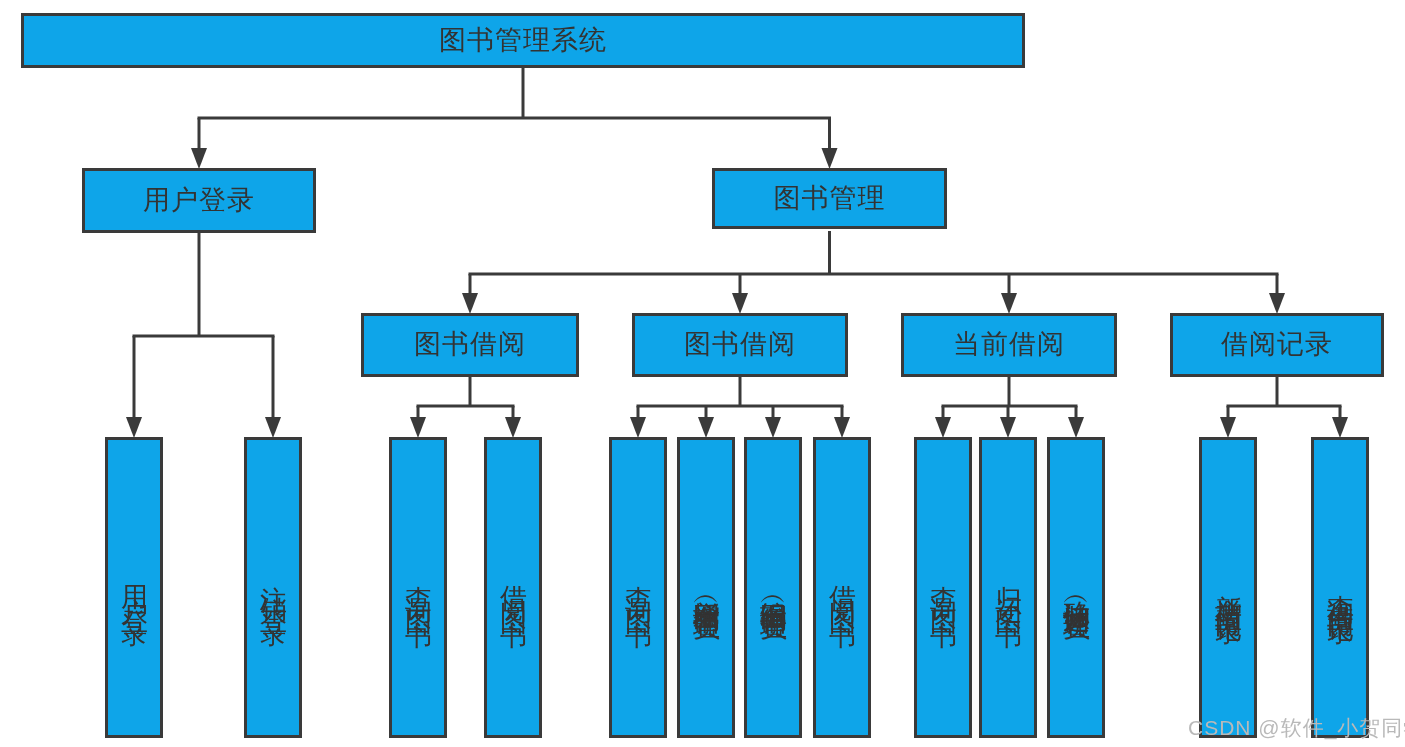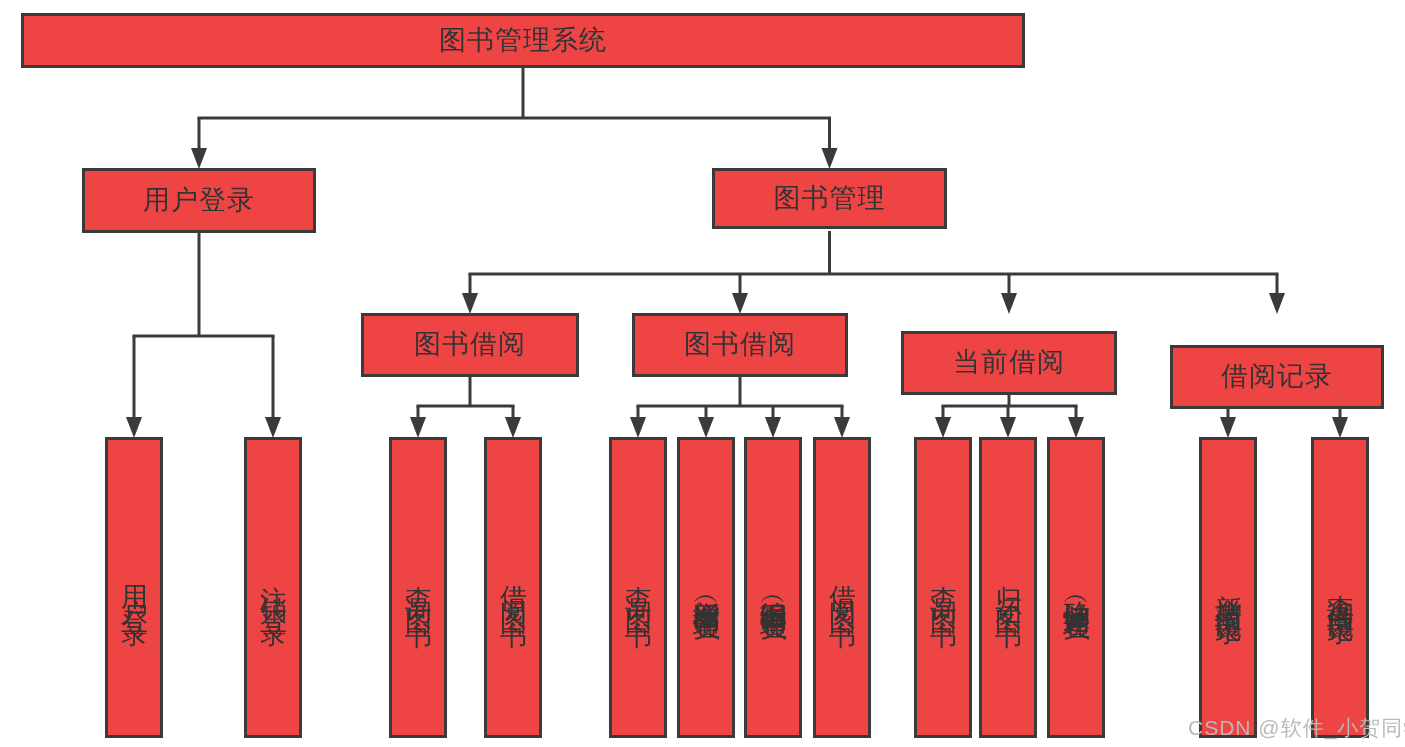--- a/index.html
+++ b/index.html
@@ -2,21 +2,21 @@
 <html><head>
 <meta charset="utf-8">
 <style>
   html,body{margin:0;padding:0;background:#fff;}
   #stage{
     position:relative;width:1405px;height:747px;background:#ffffff;
     font-family:"Liberation Sans","DejaVu Sans",sans-serif;overflow:hidden;
   }
   #connectors{position:absolute;left:0;top:0;z-index:1;}
   .node{
-    position:absolute;box-sizing:border-box;background:#ef4444;
+    position:absolute;box-sizing:border-box;background:#0ea5e9;
     border:3px solid #3a3a3a;color:#333333;
     display:flex;align-items:center;justify-content:center;
     z-index:2;font-weight:500;line-height:1.15;
   }
   .node.h{font-size:27px;letter-spacing:1px;white-space:nowrap;}
   .node.v{
     font-size:27px;
     writing-mode:vertical-rl;
     text-orientation:mixed;
   }
@@ -84,22 +84,22 @@
       <line x1="1340" y1="406" x2="1340" y2="422" stroke="#3a3a3a" stroke-width="3"></line>
       <polygon points="1332,417 1348,417 1340,438" fill="#3a3a3a"></polygon>
     </svg>
 
   <div class="watermark" style="left: 1188px; top: 714px; color: rgb(185, 185, 185);">CSDN @软件_小贺同学</div>
 <div class="node h" style="left: 21px; top: 13px; width: 1004px; height: 55px; border-color: rgb(58, 58, 58); color: rgb(51, 51, 51);">图书管理系统</div>
     <div class="node h" style="left: 82px; top: 168px; width: 234px; height: 65px; border-color: rgb(58, 58, 58); color: rgb(51, 51, 51);">用户登录</div>
     <div class="node h" style="left: 712px; top: 168px; width: 235px; height: 61px; border-color: rgb(58, 58, 58); color: rgb(51, 51, 51);">图书管理</div>
     <div class="node h" style="left: 361px; top: 313px; width: 218px; height: 64px; border-color: rgb(58, 58, 58); color: rgb(51, 51, 51);">图书借阅</div>
     <div class="node h" style="left: 632px; top: 313px; width: 216px; height: 64px; border-color: rgb(58, 58, 58); color: rgb(51, 51, 51);">图书借阅</div>
-    <div class="node h" style="left: 901px; top: 331px; width: 216px; height: 64px; border-color: rgb(58, 58, 58); color: rgb(51, 51, 51);">当前借阅</div>
-    <div class="node h" style="left: 1170px; top: 313px; width: 214px; height: 64px; border-color: rgb(58, 58, 58); color: rgb(51, 51, 51); margin-top: 32px;">借阅记录</div>
+    <div class="node h" style="left: 901px; top: 313px; width: 216px; height: 64px; border-color: rgb(58, 58, 58); color: rgb(51, 51, 51);">当前借阅</div>
+    <div class="node h" style="left: 1170px; top: 313px; width: 214px; height: 64px; border-color: rgb(58, 58, 58); color: rgb(51, 51, 51);">借阅记录</div>
     <div class="node v" style="left: 105px; top: 437px; width: 58px; height: 301px; border-color: rgb(58, 58, 58); color: rgb(51, 51, 51); letter-spacing: 12px;">用户登录</div>
     <div class="node v" style="left: 244px; top: 437px; width: 58px; height: 301px; border-color: rgb(58, 58, 58); color: rgb(51, 51, 51); letter-spacing: 12px;">注销登录</div>
     <div class="node v" style="left: 389px; top: 437px; width: 58px; height: 301px; border-color: rgb(58, 58, 58); color: rgb(51, 51, 51); letter-spacing: 12px;">查询图书</div>
     <div class="node v" style="left: 484px; top: 437px; width: 58px; height: 301px; border-color: rgb(58, 58, 58); color: rgb(51, 51, 51); letter-spacing: 12px;">借阅图书</div>
     <div class="node v" style="left: 609px; top: 437px; width: 58px; height: 301px; border-color: rgb(58, 58, 58); color: rgb(51, 51, 51); letter-spacing: 12px;">查询图书</div>
     <div class="node v" style="left: 677px; top: 437px; width: 58px; height: 301px; border-color: rgb(58, 58, 58); color: rgb(51, 51, 51); letter-spacing: 2px;">新增图书（管理员）</div>
     <div class="node v" style="left: 744px; top: 437px; width: 58px; height: 301px; border-color: rgb(58, 58, 58); color: rgb(51, 51, 51); letter-spacing: 2px;">编辑图书（管理员）</div>
     <div class="node v" style="left: 813px; top: 437px; width: 58px; height: 301px; border-color: rgb(58, 58, 58); color: rgb(51, 51, 51); letter-spacing: 12px;">借阅图书</div>
     <div class="node v" style="left: 914px; top: 437px; width: 58px; height: 301px; border-color: rgb(58, 58, 58); color: rgb(51, 51, 51); letter-spacing: 12px;">查询图书</div>
     <div class="node v" style="left: 979px; top: 437px; width: 58px; height: 301px; border-color: rgb(58, 58, 58); color: rgb(51, 51, 51); letter-spacing: 12px;">归还图书</div>

